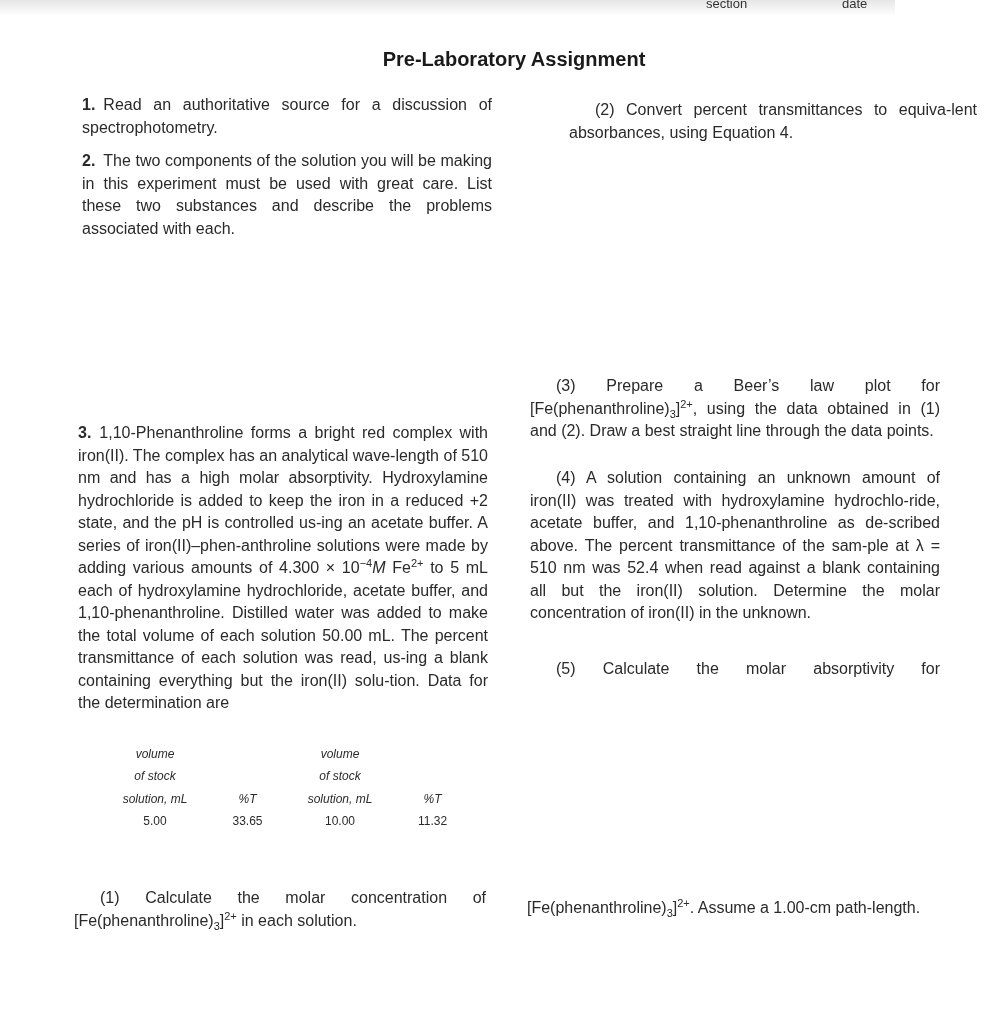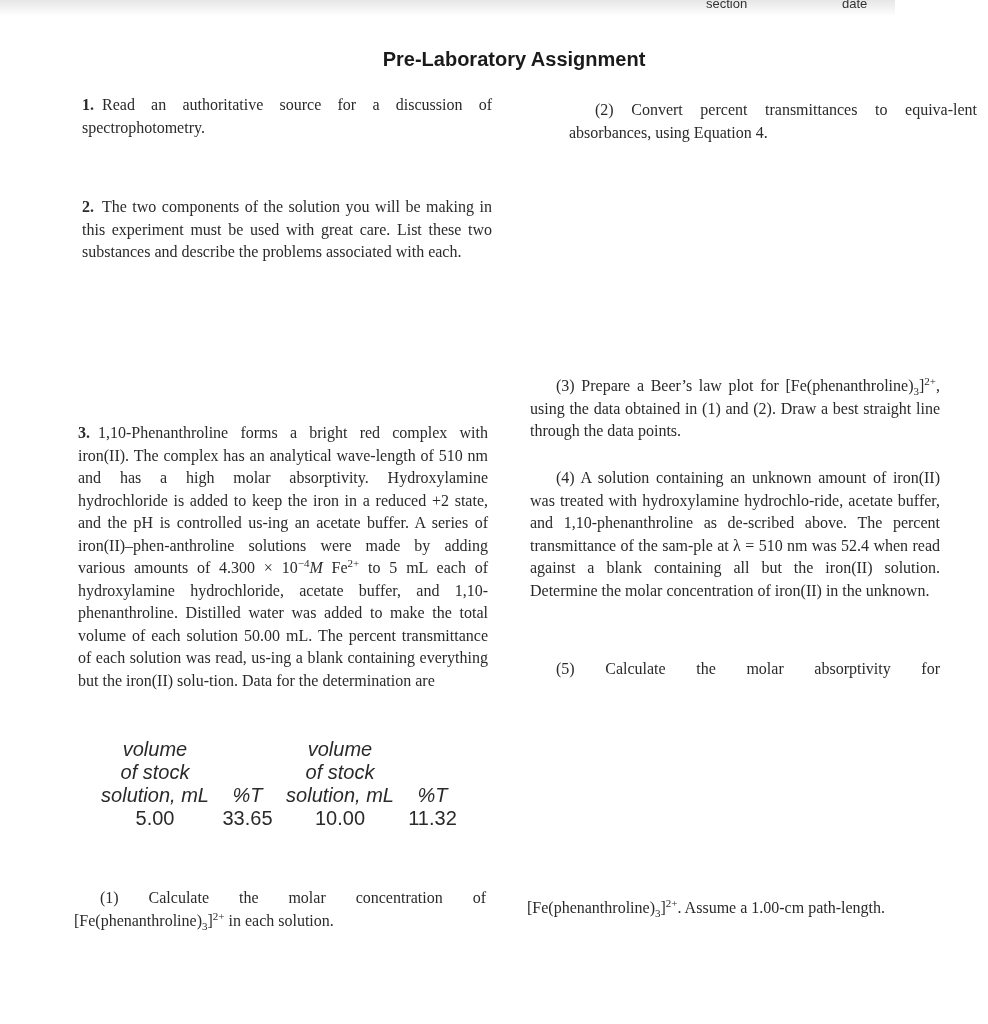--- a/index.html
+++ b/index.html
@@ -12,47 +12,47 @@
     position:absolute; left:0; top:0; width:895px; height:16px;
     background:linear-gradient(#e6e6e6, #ffffff);
   }
   .hdr-label { position:absolute; top:-4px; font-size:13px; color:#333; }
   .title {
     position:absolute; left:0; width:1028px; top:48px; text-align:center;
     font-size:20px; font-weight:bold; color:#1a1a1a;
   }
   .para {
     position:absolute; font-size:16px; line-height:22.5px; color:#2a2a2a;
-    text-align:justify; hyphens:manual;font-family:Liberation Serif, serif;
+    text-align:justify; hyphens:manual;
   }
   .para .num { font-weight:bold; margin-right:8px; }
   .indent { text-indent:26px; }
   sup, sub { font-size:11px; line-height:0; }
   .tbl {
-    position:absolute; left:100px; top:738px; font-size:20px; color:#2a2a2a;
+    position:absolute; left:100px; top:738px; font-size:12px; color:#2a2a2a;
     border-collapse:collapse;
   }
   .tbl td { padding:0; height:22.5px; text-align:center; vertical-align:bottom; }
   .tbl .hd { font-style:italic; }
 </style>
 </head>
 <body>
 
 <div class="topbar">
   <span class="hdr-label" style="left:706px;">section</span>
   <span class="hdr-label" style="left:842px;">date</span>
 </div>
 
 <div class="title">Pre-Laboratory Assignment</div>
 
 <div class="para" style="left:82px; top:94px; width:410px;">
   <span class="num">1.</span><span>Read an authoritative source for a discussion of spectrophotometry.</span>
 </div>
 
-<div class="para" style="left:82px; top:150px; width:410px;margin-top:46px;">
+<div class="para" style="left:82px; top:150px; width:410px;">
   <span class="num">2.</span><span>The two components of the solution you will be making in this experiment must be used with great care. List these two substances and describe the problems associated with each.</span>
 </div>
 
 <div class="para" style="left:78px; top:422px; width:410px;">
   <span class="num">3.</span><span>1,10-Phenanthroline forms a bright red complex with iron(II). The complex has an analytical wave-length of 510 nm and has a high molar absorptivity. Hydroxylamine hydrochloride is added to keep the iron in a reduced +2 state, and the pH is controlled us-ing an acetate buffer. A series of iron(II)–phen-anthroline solutions were made by adding various amounts of 4.300 × 10</span><sup>−4</sup><i>M</i><span> Fe</span><sup>2+</sup><span> to 5 mL each of hydroxylamine hydrochloride, acetate buffer, and 1,10-phenanthroline. Distilled water was added to make the total volume of each solution 50.00 mL. The percent transmittance of each solution was read, us-ing a blank containing everything but the iron(II) solu-tion. Data for the determination are</span>
 </div>
 
 <table class="tbl">
   <tbody>
       <tr>

